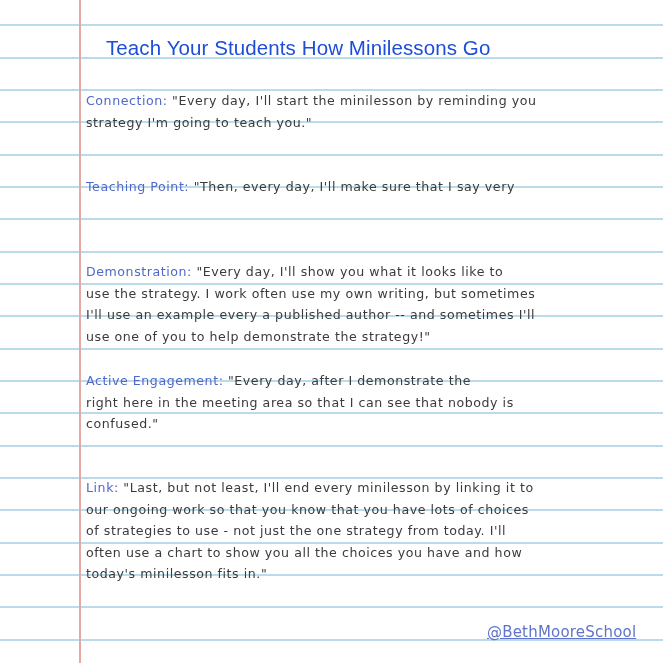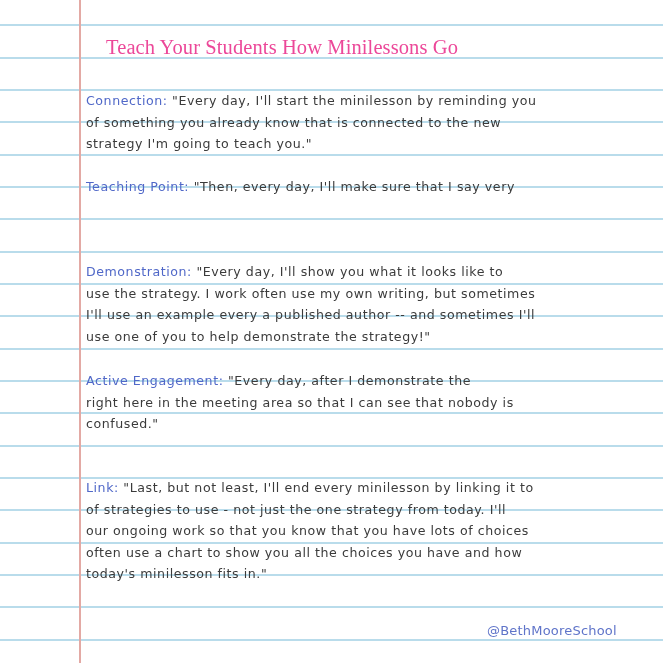--- a/index.html
+++ b/index.html
@@ -17,46 +17,47 @@
     position: absolute; left: 0; width: 663px; height: 2px;
     background: #b9dceb;
   }
   .margin-line {
     position: absolute; top: 0; left: 79px; width: 2px; height: 663px;
     background: #e3a9a4;
   }
   .title {
     position: absolute; left: 106px; top: 36px;
     width: 490px;
-    font-family: Liberation Serif, serif;
+    font-family: Liberation Sans, sans-serif;
     font-size: 20.5px;
-    color: #ec4899;
+    color: #1d4ed8;
     letter-spacing: 0.1px;
     white-space: nowrap;
   }
   .section {
     position: absolute; left: 86px; width: 570px;
     font-family: "DejaVu Sans", sans-serif;
     font-size: 12.6px;
     line-height: 21.6px;
     color: #3b3b3b;
     letter-spacing: 0.55px;
   }
   .section .label {
     color: #5068c8;
     text-align: right;
   }
   .section .line { display: block; white-space: nowrap; }
   .handle {
     position: absolute; left: 487px; top: 623px;
     font-family: "DejaVu Sans", sans-serif;
-    font-size: 13px;
+    font-size: 15px;
     color: #5f74c9;
     white-space: nowrap;
     letter-spacing: 0.2px;
+    text-decoration: underline;
   }
 </style>
 </head>
 <body>
 
 <div class="paper">
 
   <div class="rule" style="top:24px"></div>
   <div class="rule" style="top:57px"></div>
   <div class="rule" style="top:89px"></div>
@@ -77,21 +78,20 @@
   <div class="rule" style="top:574px"></div>
   <div class="rule" style="top:606px"></div>
   <div class="rule" style="top:639px"></div>
 
   <div class="margin-line"></div>
 
   <div class="title">Teach Your Students How Minilessons Go</div>
 
   <div class="section" style="top:90px">
     <span class="line"><span class="label">Connection:</span><span> "Every day, I'll start the minilesson by reminding you</span></span>
-    <span class="line">of something you already know that is connected to the new</span>
     <span class="line">strategy I'm going to teach you."</span>
   </div>
 
   <div class="section" style="top:176px">
     <span class="line"><span class="label">Teaching Point:</span><span> "Then, every day, I'll make sure that I say very</span></span>
   </div>
 
   <div class="section" style="top:261px">
     <span class="line"><span class="label">Demonstration:</span><span> "Every day, I'll show you what it looks like to</span></span>
     <span class="line">use the strategy. I work often use my own writing, but sometimes</span>
@@ -100,20 +100,20 @@
   </div>
 
   <div class="section" style="top:370px">
     <span class="line"><span class="label">Active Engagement:</span><span> "Every day, after I demonstrate the</span></span>
     <span class="line">right here in the meeting area so that I can see that nobody is</span>
     <span class="line">confused."</span>
   </div>
 
   <div class="section" style="top:477px">
     <span class="line"><span class="label">Link:</span><span> "Last, but not least, I'll end every minilesson by linking it to</span></span>
+    <span class="line">our ongoing work so that you know that you have lots of choices</span>
     <span class="line">of strategies to use - not just the one strategy from today. I'll</span>
-    <span class="line">our ongoing work so that you know that you have lots of choices</span>
     <span class="line">often use a chart to show you all the choices you have and how</span>
     <span class="line">today's minilesson fits in."</span>
   </div>
 
   <div class="handle">@BethMooreSchool</div>
 </div>
 
 </body></html>

